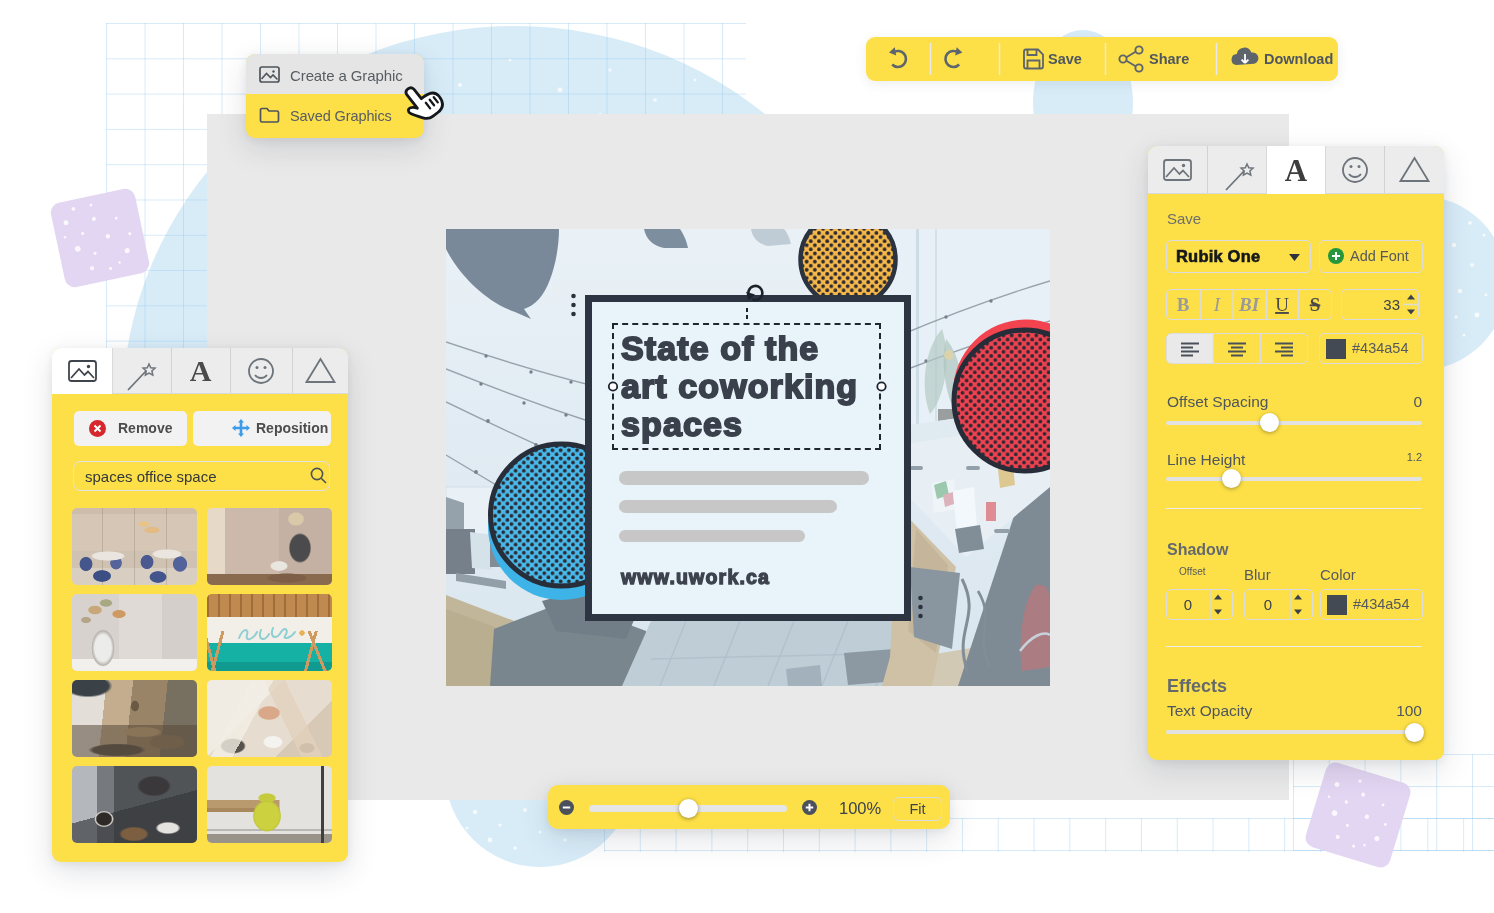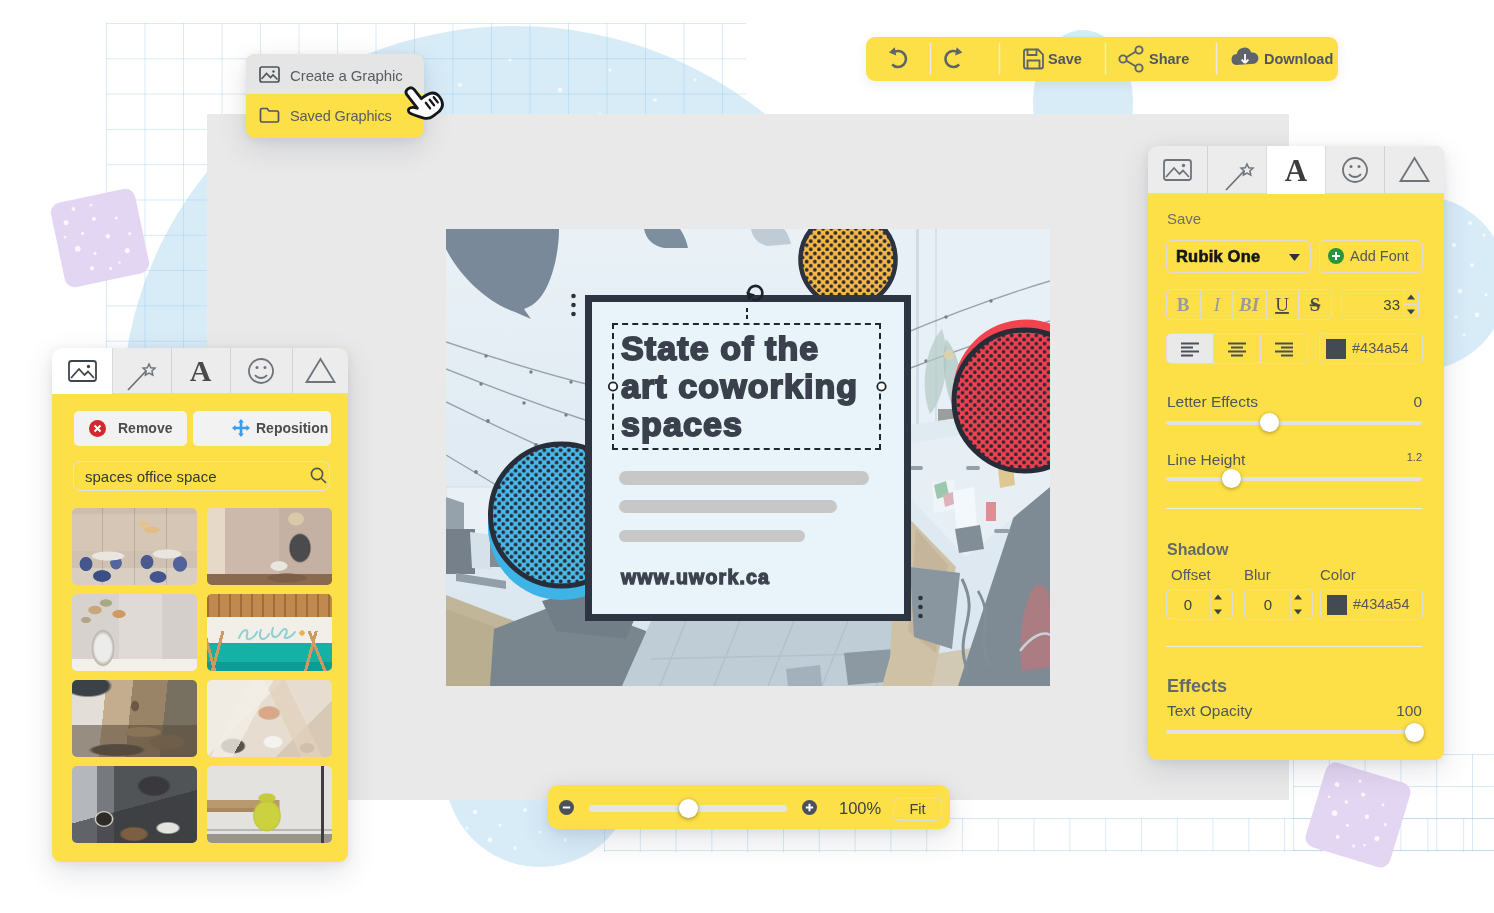--- a/index.html
+++ b/index.html
@@ -564,33 +564,33 @@
    <path d="M15 10.5 H33 M15 14.5 H27 M15 18.5 H33 M15 22.5 H27"></path>
    <path d="M62 10.5 H80 M65 14.5 H77 M62 18.5 H80 M65 22.5 H77"></path>
    <path d="M109 10.5 H127 M115 14.5 H127 M109 18.5 H127 M115 22.5 H127"></path>
   </g>
  </svg>
 
  <div class="abs" style="left:171px;top:187px;width:104px;height:31px;border:1.5px solid #dcdcdc;border-radius:5px;box-sizing:border-box;"></div>
  <div class="abs" style="left:178px;top:192.5px;width:20px;height:20px;background:#434a54;"></div>
  <div class="abs" style="left:204px;top:194px;font-size:14.5px;color:#55595e;">#434a54</div>
 
- <div class="abs" style="left:19px;top:247px;font-size:15.5px;color:#4e565e;">Letter Effects</div>
+ <div class="abs" style="left:19px;top:247px;font-size:15.5px;color:#4e565e;">Offset Spacing</div>
  <div class="abs" style="left:244px;top:247px;width:30px;font-size:15.5px;color:#4e565e;text-align:right;">0</div>
  <div class="abs" style="left:18px;top:275px;width:256px;height:4px;background:#e2e2e2;border-radius:2px;"></div>
  <div class="abs" style="left:112px;top:267px;width:19px;height:19px;background:#fff;border-radius:50%;box-shadow:0 1px 4px rgba(0,0,0,.35);"></div>
 
  <div class="abs" style="left:19px;top:305px;font-size:15.5px;color:#4e565e;">Line Height</div>
  <div class="abs" style="left:244px;top:305px;width:30px;font-size:11px;color:#4e565e;text-align:right;">1.2</div>
  <div class="abs" style="left:18px;top:331px;width:256px;height:4px;background:#e2e2e2;border-radius:2px;"></div>
  <div class="abs" style="left:74px;top:323px;width:19px;height:19px;background:#fff;border-radius:50%;box-shadow:0 1px 4px rgba(0,0,0,.35);"></div>
  <div class="abs" style="left:18px;top:362px;width:256px;height:1px;background:#ececec;"></div>
 
  <div class="abs" style="left:19px;top:395px;font-size:16px;font-weight:bold;color:#64696e;">Shadow</div>
- <div class="abs" style="left:23px;top:420px;font-size:15px;color:#55595e;">Offset</div>
+ <div class="abs" style="left:31px;top:420px;font-size:10px;color:#55595e;">Offset</div>
  <div class="abs" style="left:96px;top:420px;font-size:15px;color:#55595e;">Blur</div>
  <div class="abs" style="left:172px;top:420px;font-size:15px;color:#55595e;">Color</div>
  <div class="abs" style="left:18px;top:443px;width:67px;height:31px;border:1.5px solid #dcdcdc;border-radius:5px;box-sizing:border-box;"></div>
  <div class="abs" style="left:30px;top:450px;width:20px;font-size:15px;color:#3c4148;text-align:center;">0</div>
  <svg class="abs" style="left:62px;top:443px;" width="16" height="31" viewBox="0 0 16 31">
   <path d="M0 1 V30" stroke="#dcdcdc" stroke-width="1.4"></path>
   <path d="M8 5.5 L12 10.5 H4 Z" fill="#3c424a"></path>
       <path d="M8 25.5 L4 20.5 H12 Z" fill="#3c424a"></path>
  </svg>
  <div class="abs" style="left:96px;top:443px;width:69px;height:31px;border:1.5px solid #dcdcdc;border-radius:5px;box-sizing:border-box;"></div>

